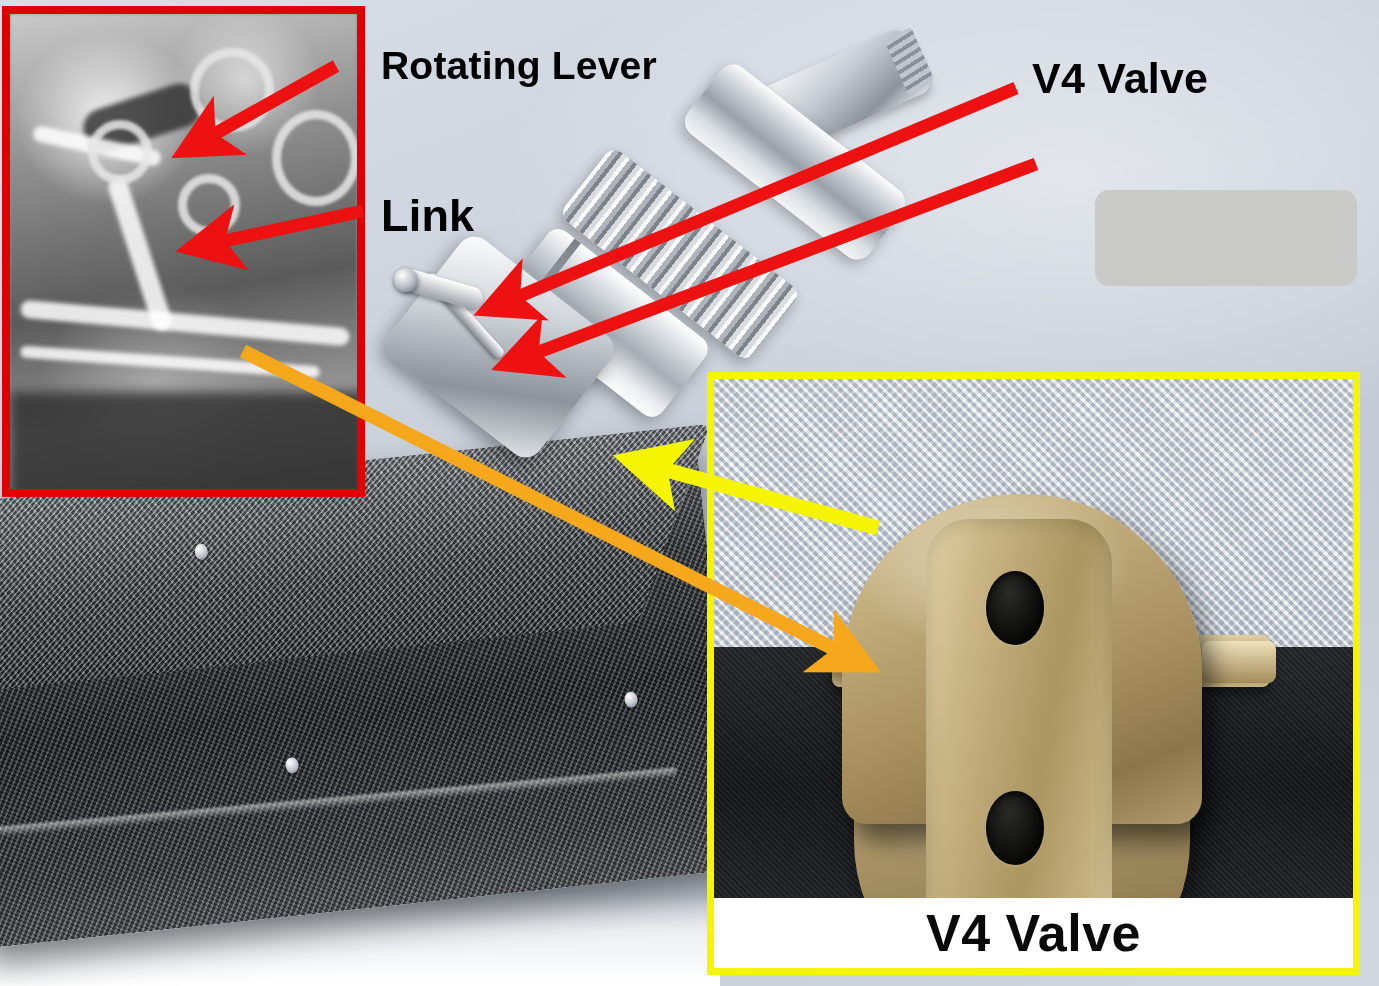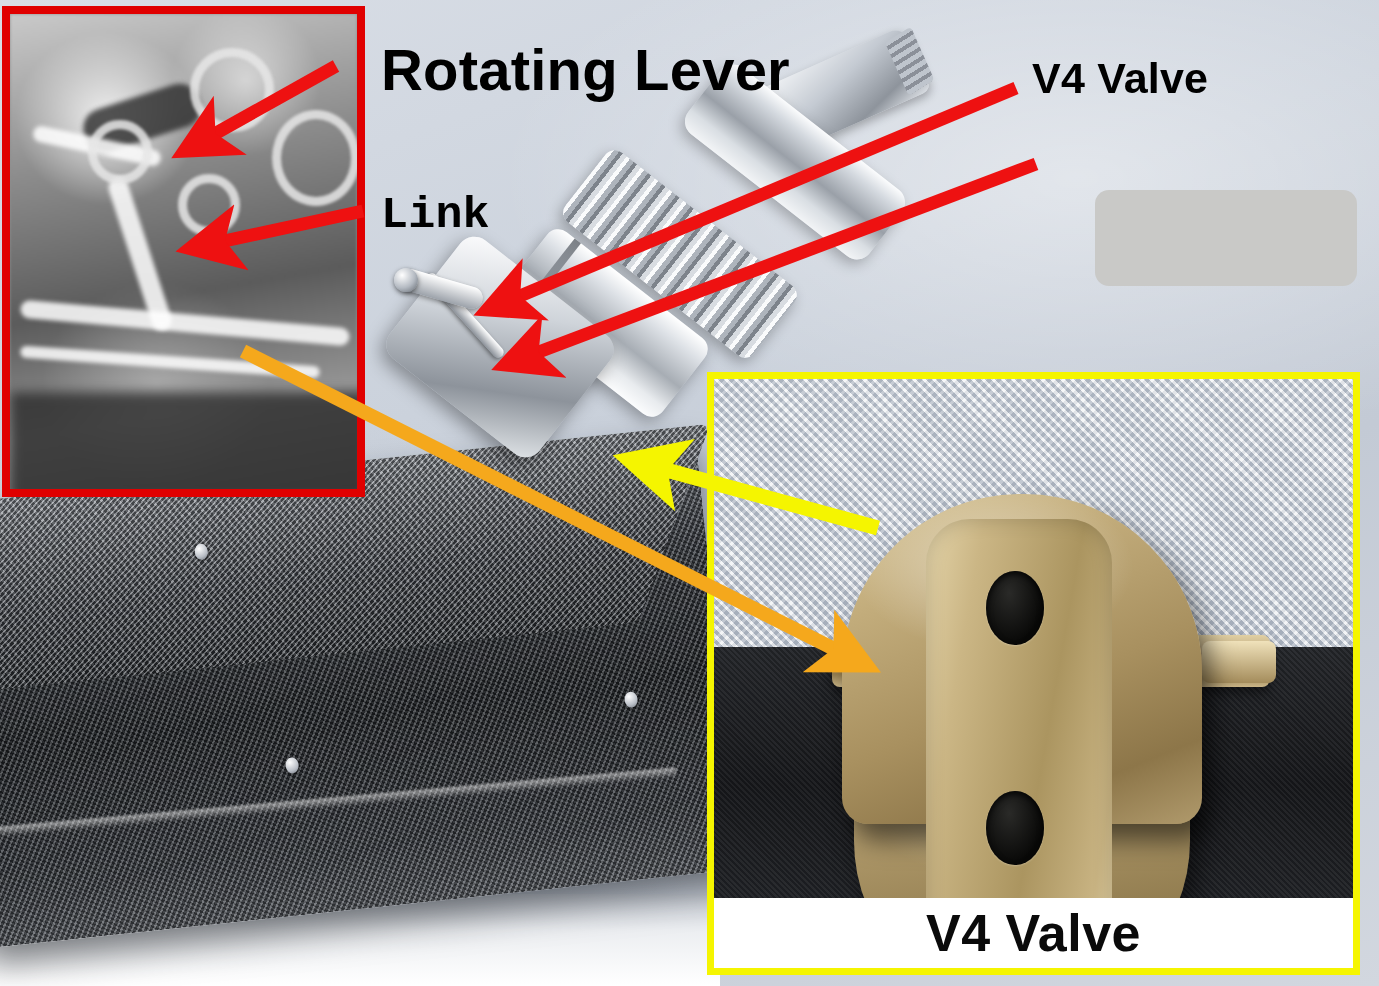--- a/index.html
+++ b/index.html
@@ -238,22 +238,22 @@
     background:#c9c9c7; border-radius:14px;
   }
   
   .label{
     position:absolute;
     font-weight:bold;
     color:#000000;
     white-space:nowrap;
     letter-spacing:.2px;
   }
-  .label-rotating{ left:381px; top:36px; font-size:58px; }
-  .label-link{     left:381px; top:190px; font-size:45px;font-family:Liberation Mono, monospace; }
+  .label-rotating{ left:381px; top:44px; font-size:39px; }
+  .label-link{     left:381px; top:190px; font-size:45px; }
   .label-v4valve{  left:1032px; top:54px; font-size:43px; }
   .label-v4link{   left:1032px; top:128px; font-size:43px; }
   
   .arrows{
     position:absolute; inset:0; width:1379px; height:986px;
     pointer-events:none;
   }
 </style>
 </head>
 <body>

